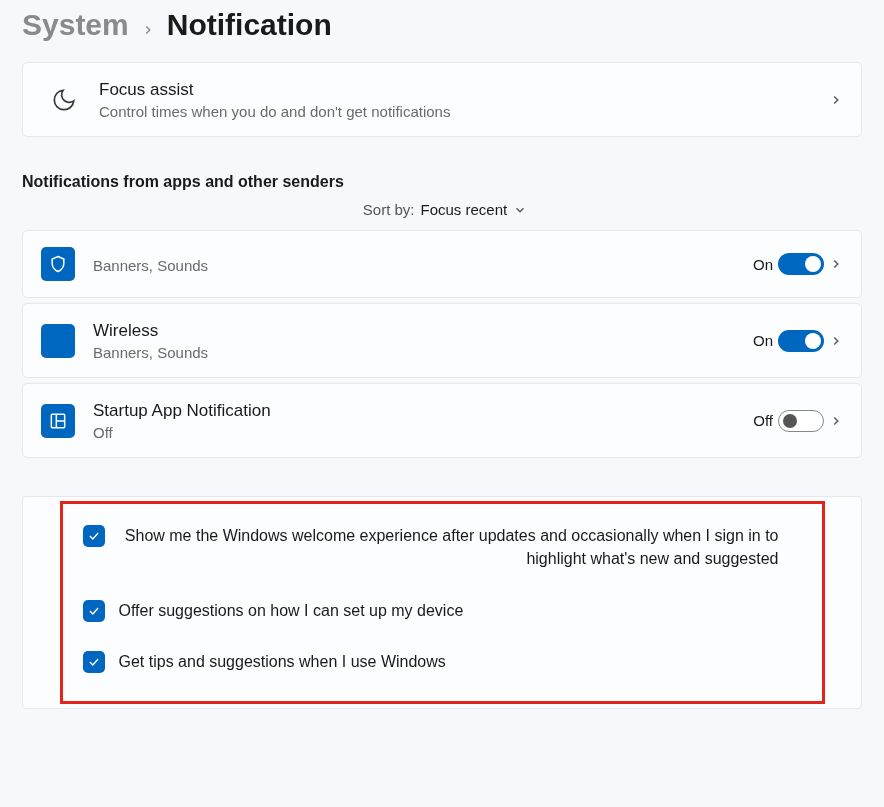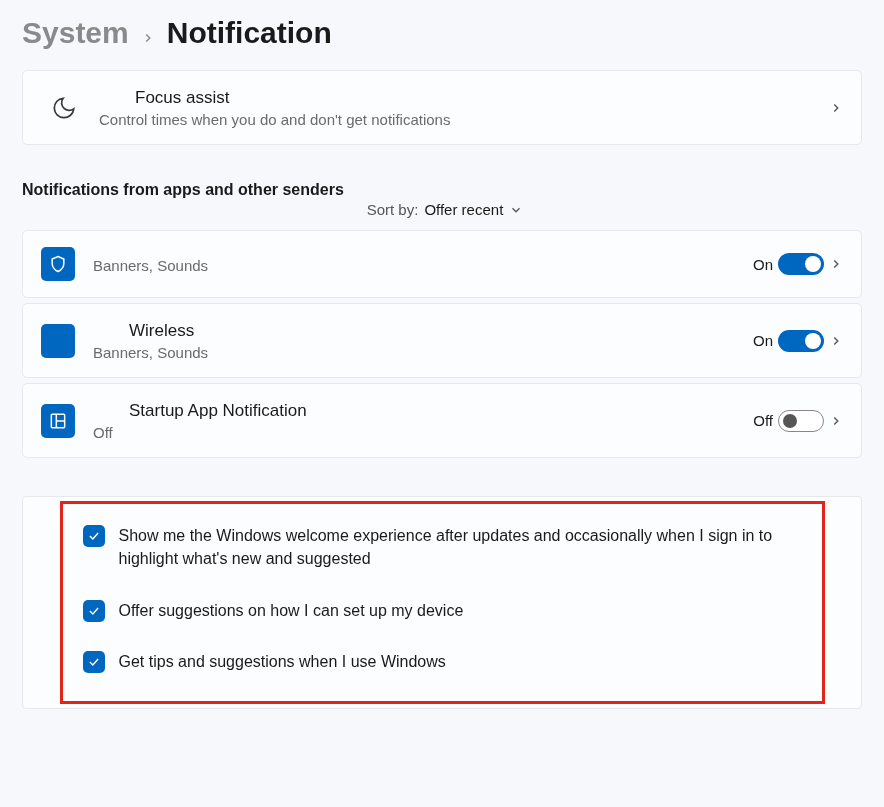--- a/index.html
+++ b/index.html
@@ -7,21 +7,21 @@
     font-family: "Segoe UI", -apple-system, BlinkMacSystemFont, sans-serif;
     background: #f6f8fc;
     width: 884px;
     padding: 0 22px 20px 22px;
     color: #1a1a1a;
   }
   .breadcrumb {
     display: flex;
     align-items: flex-end;
     gap: 12px;
-    padding: 16px 0 20px 0;
+    padding: 8px 0 20px 0;
   }
   .breadcrumb-parent {
     font-size: 30px;
     font-weight: 600;
     color: #8a8a8a;
   }
   .breadcrumb-sep {
     font-size: 20px;
     color: #8a8a8a;
   }
@@ -43,33 +43,33 @@
   .focus-card { margin-bottom: 36px; padding-left: 24px; }
   .icon-slot {
     width: 34px;
     display: flex;
     align-items: center;
     justify-content: center;
     flex-shrink: 0;
   }
   .icon-slot svg { width: 26px; height: 26px; }
   .card-text { flex: 1; }
-  .card-title { font-size: 17px; color: #1a1a1a; line-height: 1.3; margin-left: 36px; }
+  .card-title { font-size: 17px; color: #1a1a1a; line-height: 1.3; }
   .card-sub { font-size: 15px; color: #6b6b6b; margin-top: 2px; }
   .card-right {
     display: flex;
     align-items: center;
     gap: 5px;
   }
   .chevron-right { color: #5a5a5a; width: 14px; height: 14px; }
   .section-heading {
     font-size: 16px;
     font-weight: 600;
     color: #1a1a1a;
-    margin-bottom: 2px;
+    margin-bottom: 10px;
   }
   .sort-row {
     display: flex;
     align-items: center;
     gap: 6px;
     padding-left: 6px;
     margin-bottom: 12px;
     font-size: 15px;
     justify-content: center;
   }
@@ -112,20 +112,21 @@
     border: 1px solid #e8e8ec;
     border-radius: 4px;
     margin-top: 38px;
     padding: 4px;
   }
   .highlight-box {
     border: 3px solid #e2241a;
     padding: 6px 20px 14px 20px;
     margin: 0 auto;
     width: 765px;
+    text-align: right;
   }
   .check-row {
     display: flex;
     align-items: flex-start;
     gap: 14px;
     padding: 14px 0;
   }
   .checkbox {
     width: 22px; height: 22px;
     border-radius: 5px;
@@ -166,21 +167,21 @@
     <svg class="chevron-right" viewBox="0 0 24 24" fill="none" stroke="currentColor" stroke-width="2.5">
         <polyline points="9 18 15 12 9 6"></polyline>
       </svg>
   </div>
 </div>
 
 <div class="section-heading">Notifications from apps and other senders</div>
 
 <div class="sort-row">
   <span class="sort-label">Sort by:</span>
-  <span class="sort-value">Offer recent</span>
+  <span class="sort-value">Focus recent</span>
   <svg class="sort-chevron" viewBox="0 0 24 24" fill="none" stroke="currentColor" stroke-width="2.2">
       <polyline points="6 9 12 15 18 9"></polyline>
     </svg>
 </div>
 
 <div class="apps-list">
 
   <div class="card">
     <div class="app-icon-box">
       <svg viewBox="0 0 24 24" fill="none" stroke-width="1.8">

